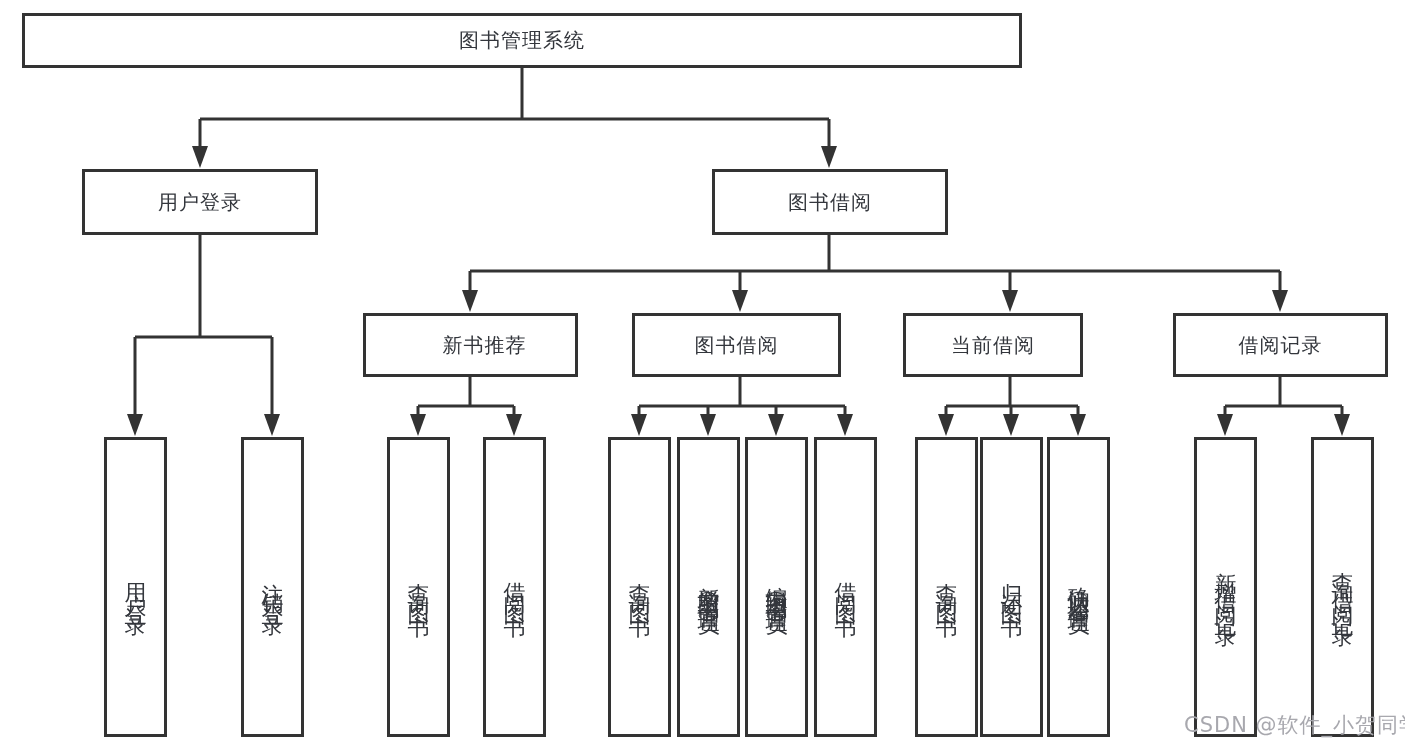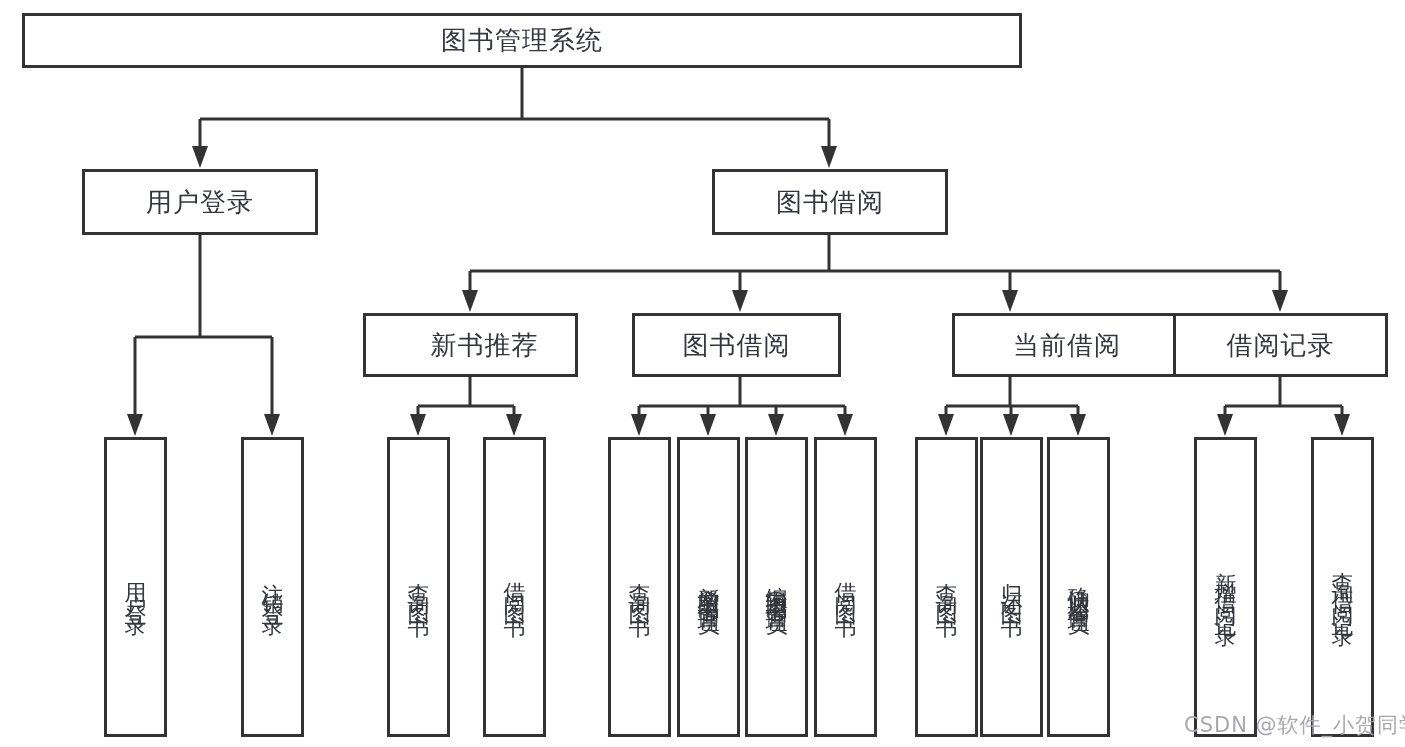--- a/index.html
+++ b/index.html
@@ -16,21 +16,21 @@
     box-sizing:border-box;
     border:3px solid #333333;
     background:#ffffff;
     color:#33363c;
     display:flex;
     align-items:center;
     justify-content:center;
     z-index:2;
   }
   .hbox{
-    font-size:26px;
+    font-size:20px;
     letter-spacing:1px;
     white-space:nowrap;
   }
   .root{left:22px;top:13px;width:1000px;height:55px;}
   .lvl2{top:169px;height:66px;}
   .lvl3{top:313px;height:64px;}
   .vbox{
     top:437px;
     width:63px;height:300px;
     font-size:22px;
@@ -95,21 +95,21 @@
     </g>
   </svg>
 
   <div class="hbox root">图书管理系统</div>
 
   <div class="hbox lvl2" style="left:82px;width:236px;">用户登录</div>
   <div class="hbox lvl2" style="left:712px;width:236px;">图书借阅</div>
 
   <div class="hbox lvl3" style="left:363px;width:215px;padding-left:28px;">新书推荐</div>
   <div class="hbox lvl3" style="left:632px;width:209px;">图书借阅</div>
-  <div class="hbox lvl3" style="left:952px;width:230px;">当前借阅</div>
+  <div class="hbox lvl3" style="left:903px;width:180px;">当前借阅</div>
   <div class="hbox lvl3" style="left:1173px;width:215px;">借阅记录</div>
 
   <div class="vbox" style="left:104px;">用户登录</div>
   <div class="vbox" style="left:241px;">注销登录</div>
 
   <div class="vbox" style="left:387px;">查询图书</div>
   <div class="vbox" style="left:483px;">借阅图书</div>
 
   <div class="vbox" style="left:608px;">查询图书</div>
   <div class="vbox tight" style="left:677px;">新增图书（管理员）</div>

